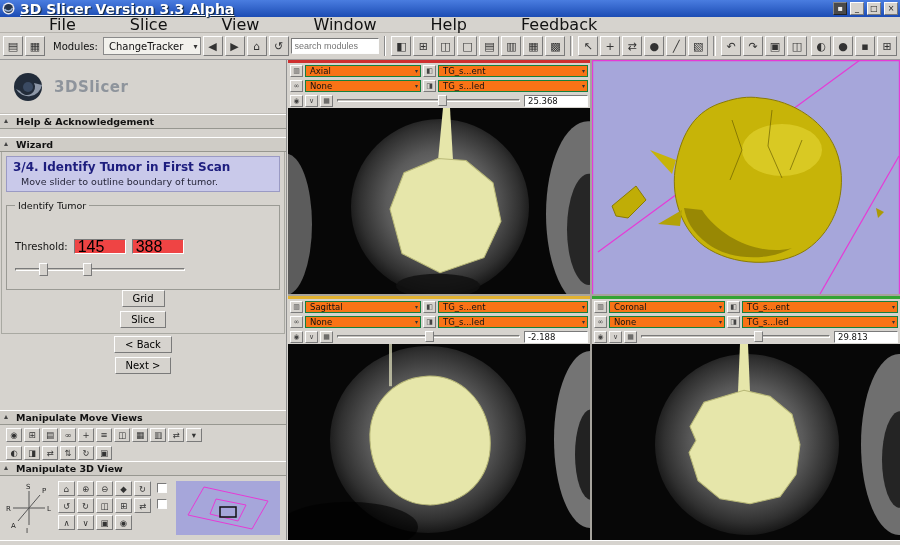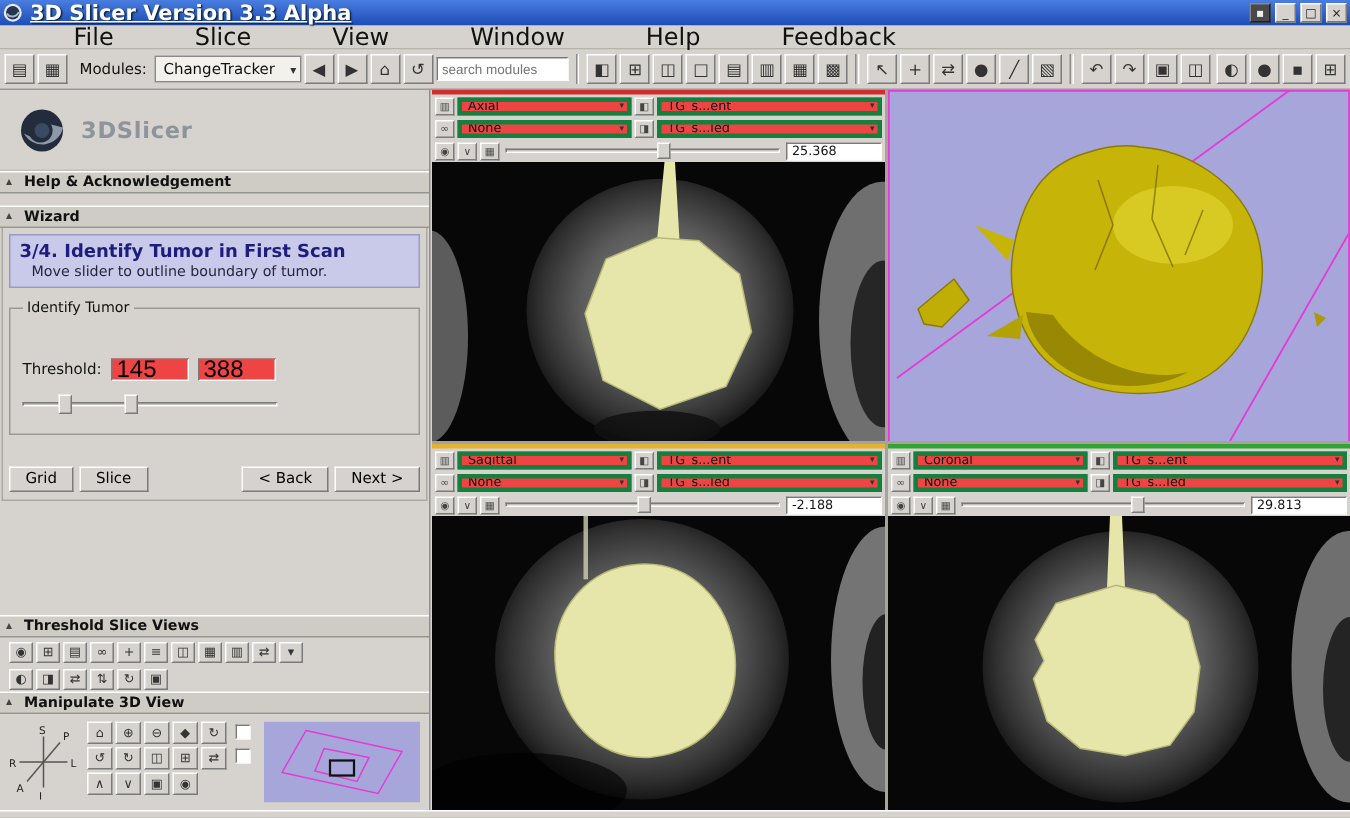--- a/index.html
+++ b/index.html
@@ -46,40 +46,40 @@
   .step-title { font-weight:bold; font-size:12px; color:#1d1d7e; }
   .step-sub { font-size:9.5px; color:#26263a; padding:2px 0 0 8px; }
   fieldset.identify { border:1px solid #9a9a94; margin-top:8px; padding:3px 8px 12px; }
   fieldset.identify legend { font-size:9.5px; padding:0 3px; }
   .thr-row { display:flex; align-items:center; gap:6px;margin-top:25px; }
   .thr-label { font-size:10px; }
   .thr-input { width:52px; height:15px; font-size:16px; padding:0 3px; background:#ef4444; border:1px solid; border-color:#7a7a7a #fdfdfd #fdfdfd #7a7a7a; }
   .range-slider { position:relative; width:170px; height:15px; margin-top:8px; }
   .range-slider .groove { position:absolute; left:0; right:0; top:6px; height:3px; background:#c4c1bb; border:1px solid; border-color:#7a7a7a #fff #fff #7a7a7a; }
   .rthumb { position:absolute; top:1px; width:9px; height:13px; }
-  .wiz-footer { margin-top:auto; display:flex; gap:4px; align-items:center; }
+  .wiz-footer { margin-top:auto; display:flex; gap:4px; align-items:center;flex-direction:column; }
   .btn { height:17px; padding:0 10px; font-size:10px; display:flex; align-items:center; }
   .flex1 { flex:1; }
   .spacer { flex:1; }
   .icon-row { display:flex; gap:2px; padding:3px 6px 1px; flex:none; }
   .mini { width:16px; height:14px; display:flex; align-items:center; justify-content:center; font-size:8.5px; color:#333; padding:0; }
   .v3d-controls { display:flex; gap:6px; padding:5px 6px; align-items:flex-start; flex:none; }
   .v3d-grid { display:grid; grid-template-columns:repeat(5,17px); gap:2px; }
   .v3d-grid .mini { width:17px; height:15px; }
   .chk { width:10px; height:10px; background:#fff; border:1px solid; border-color:#7a7a7a #fdfdfd #fdfdfd #7a7a7a; align-self:center; justify-self:center; }
   .nav-preview { margin-left:auto; }
 
   
   .views { position:absolute; left:288px; top:0; width:612px; height:480px; display:grid; grid-template-columns:302px 308px; grid-template-rows:234px 244px; gap:2px; background:#a6a39d; }
   .cell { display:flex; flex-direction:column; background:#000; overflow:hidden; }
   .vp-header { background:#d6d3ce; flex:none; }
   .stripe { height:3px; }
   .vp-row { display:flex; align-items:center; gap:2px; padding:1px 2px; height:15px; }
   .vpb { width:13px; height:12px; display:flex; align-items:center; justify-content:center; font-size:7px; color:#444; padding:0; }
-  .vp-combo { height:12px; background:#ef4444; border:3px solid #15803d; display:flex; align-items:center; font-size:8.5px; padding:0 2px 0 4px; overflow:hidden; white-space:nowrap; }
+  .vp-combo { height:12px; background:#f97316; border:1px solid #15803d; display:flex; align-items:center; font-size:8.5px; padding:0 2px 0 4px; overflow:hidden; white-space:nowrap; }
   .vp-combo .arr { margin-left:auto; font-size:6px; color:#333; padding-left:3px; }
   .vp-combo.w1 { width:116px; flex:none; }
   .vp-combo.grow { flex:1; }
   .vp-slider { position:relative; flex:1; height:12px; margin:0 2px; }
   .vp-slider .groove { position:absolute; left:0; right:0; top:4px; height:3px; background:#c4c1bb; border:1px solid; border-color:#7a7a7a #fff #fff #7a7a7a; }
   .vp-slider .thumb { position:absolute; top:0; width:9px; height:11px; }
   .vp-value { width:64px; height:12px; background:#fff; border:1px solid; border-color:#7a7a7a #fdfdfd #fdfdfd #7a7a7a; font-size:8.5px; display:flex; align-items:center; padding-left:3px; flex:none; }
   .vp-canvas { flex:1; position:relative; }
   .vp-canvas svg { display:block; width:100%; height:100%; }
 
@@ -220,21 +220,21 @@
         <div class="flex1"></div>
         <button class="btn raised">&lt; Back</button>
         <button class="btn raised">Next &gt;</button>
       </div>
     </div>
 
     <div class="spacer"></div>
 
     <div class="sec-header">
       <span class="caret">▴</span>
-      <span>Threshold Slice Views</span>
+      <span>Manipulate Move Views</span>
     </div>
     <div class="icon-row">
 
     <button class="mini raised">◉</button>
         <button class="mini raised">⊞</button>
         <button class="mini raised">▤</button>
         <button class="mini raised">∞</button>
         <button class="mini raised">+</button>
         <button class="mini raised">≡</button>
         <button class="mini raised">◫</button>

